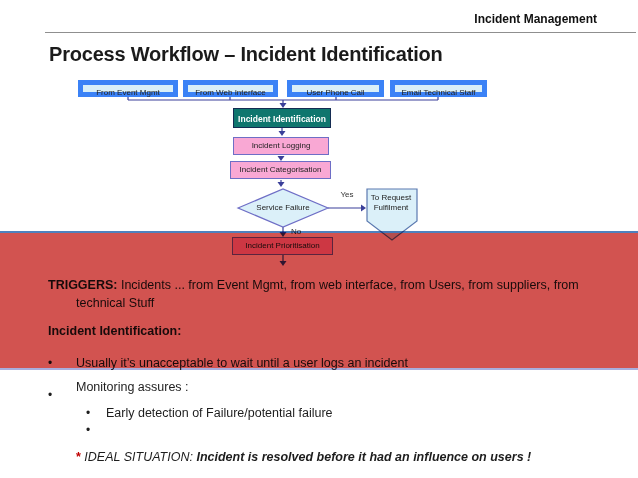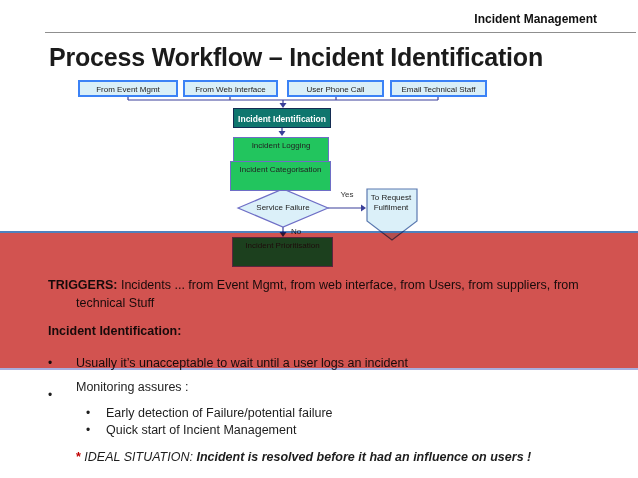--- a/index.html
+++ b/index.html
@@ -2,29 +2,29 @@
 <html><head>
 <meta charset="utf-8">
 <style>
   html,body{margin:0;padding:0;}
   body{font-family:"Liberation Sans",sans-serif;background:#e8e8e8;}
   .slide{position:relative;width:638px;height:478px;background:#ffffff;overflow:hidden;}
 
   
   .corner-label{position:absolute;top:12px;right:41px;font-size:12px;font-weight:bold;color:#111;}
   .header-line{position:absolute;top:32px;left:45px;width:591px;height:1px;background:#8f8f8f;}
-  .page-title{position:absolute;top:43px;left:49px;font-size:25px;font-weight:bold;color:#1b1b1b;letter-spacing:-0.2px;}
+  .page-title{position:absolute;top:43px;left:49px;font-size:20px;font-weight:bold;color:#1b1b1b;letter-spacing:-0.2px;}
 
   
   .flow{position:absolute;left:0;top:0;width:638px;height:280px;z-index:1;}
   .flow svg{position:absolute;left:0;top:0;}
   .fnode{position:absolute;box-sizing:border-box;text-align:center;font-size:8px;color:#222;}
-  .src-box{top:80px;height:17px;line-height:15px;background:#d9eff8;border:2px solid #3b82f6;}
+  .src-box{top:80px;height:17px;line-height:15px;background:#d9eff8;border:5px solid #3b82f6;}
   .dark-box{left:233px;top:108px;width:98px;height:20px;line-height:20px;background:#0f766e;border:1px solid #142c52;color:#ffffff;font-weight:bold;font-size:8.5px;}
-  .light-box{background:#22c55e;border:1px solid #6e6ec6;height:30px;line-height:16px;}
+  .light-box{background:#f9a8d4;border:1px solid #6e6ec6;height:18px;line-height:16px;}
   .box-logging{left:233px;top:137px;width:96px;}
   .box-categorisation{left:230px;top:161px;width:101px;}
   .box-prioritisation{left:232px;top:237px;width:101px;}
   .diamond-label{left:238px;top:203px;width:90px;background:none;border:none;}
   .pentagon-label{left:367px;top:193px;width:48px;line-height:10px;background:none;border:none;}
   .edge-label{background:none;border:none;font-size:8px;color:#333;}
   .label-yes{left:332px;top:190px;width:30px;}
   .label-no{left:286px;top:227px;width:20px;}
 
   
@@ -106,20 +106,19 @@
     <span class="marker" style="left:48px;top:356px;">•</span>
     <div style="left:76px;top:356px;">Usually it’s unacceptable to wait until a user logs an incident</div>
 
     <span class="marker" style="left:48px;top:388px;">•</span>
     <div style="left:76px;top:380px;">Monitoring assures :</div>
 
     <span class="marker" style="left:86px;top:406px;">•</span>
     <div style="left:106px;top:406px;">Early detection of Failure/potential failure</div>
 
     <span class="marker" style="left:86px;top:423px;">•</span>
-    <div style="left:106px;top:423px;">Quick start of Incient Management</div>
 
     <div style="left:76px;top:450px;"><span class="star">*</span><span class="i"> IDEAL SITUATION: </span><span class="bi">Incident is resolved before it had an influence on users !</span></div>
   </div>
 
   <div class="red-overlay"></div>
 
 </div>
 
 </body></html>

